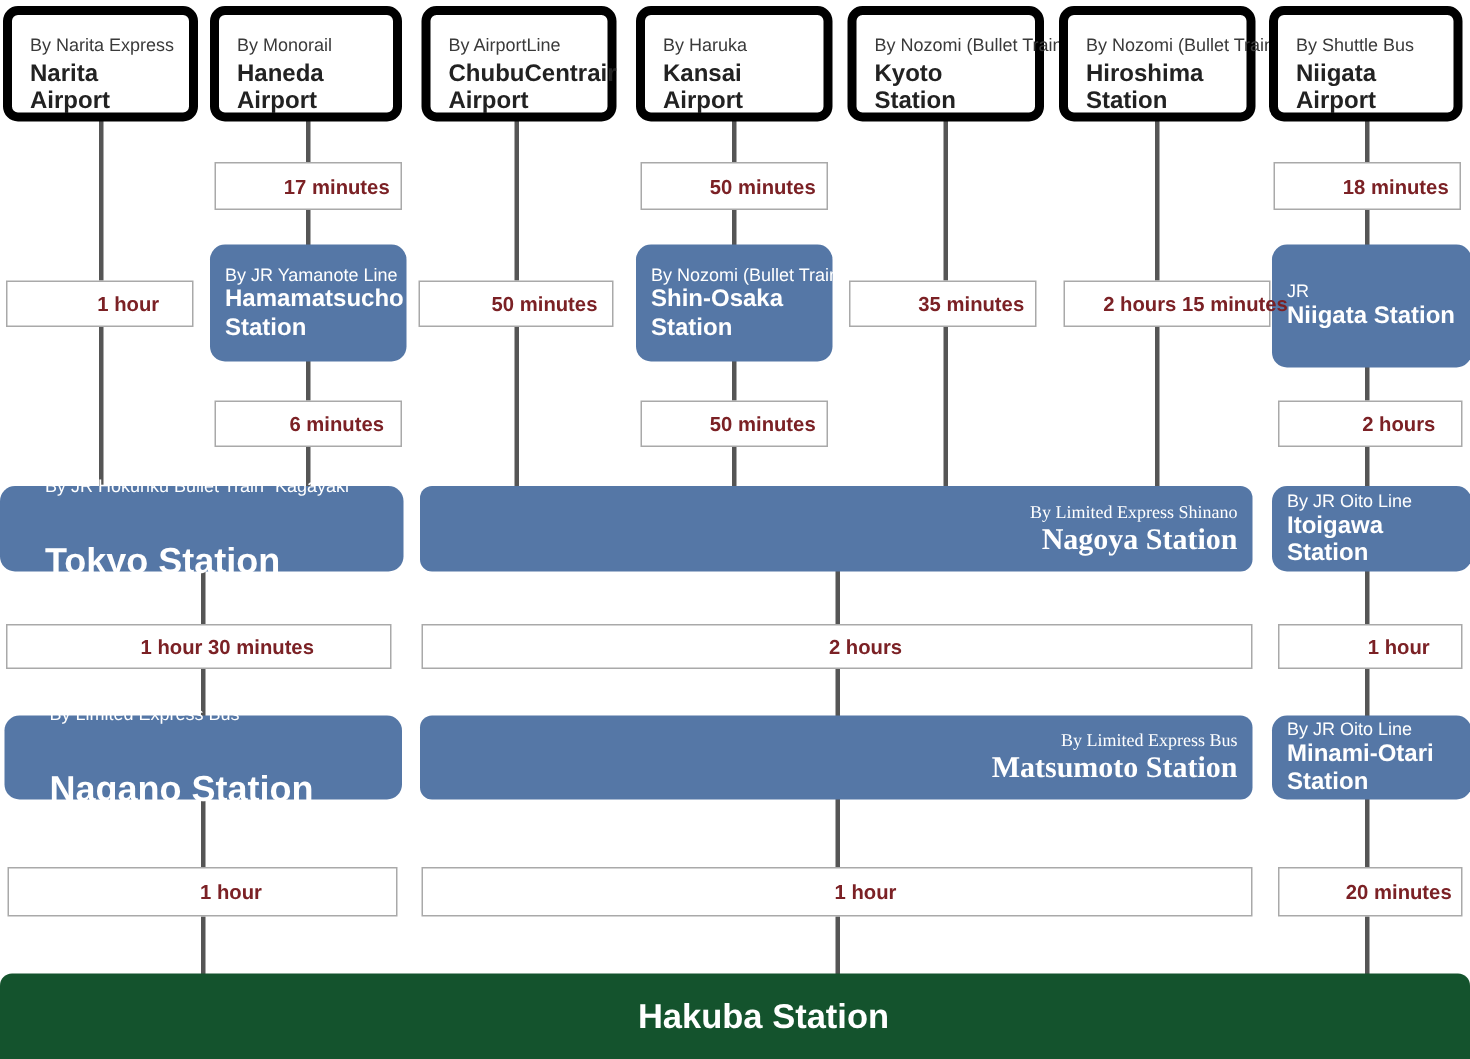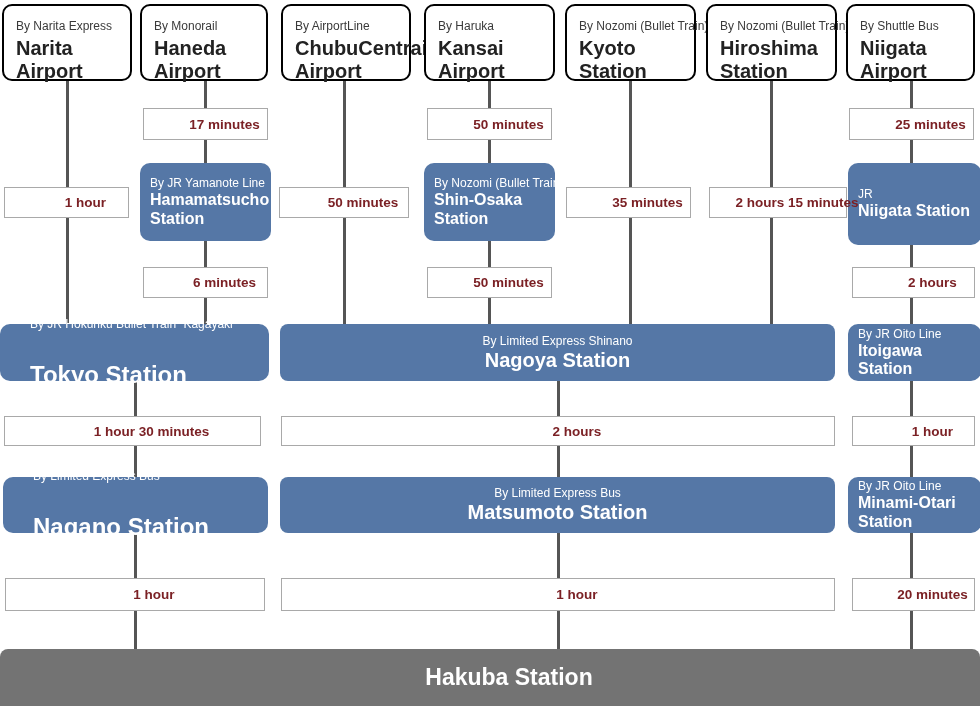--- a/index.html
+++ b/index.html
@@ -4,46 +4,46 @@
 <style>
   html,body{margin:0;padding:0;background:#fff;}
   #stage{
     position:relative;width:980px;height:706px;background:#ffffff;
     font-family:"Liberation Sans", sans-serif;overflow:hidden;
   }
   .vline{position:absolute;width:3px;background:#555555;z-index:0;}
   .box{position:absolute;z-index:1;box-sizing:border-box;padding-left:38px;}
   
   .origin{
-    background:#ffffff;border:2px solid #000000;border-radius:10px;
+    background:#ffffff;border:6px solid #000000;border-radius:10px;
     height:77px;padding:13px 22px 0 12px;
   }
   .origin .via{font-size:12px;color:#3a3a3a;white-space:nowrap;line-height:1.3;}
-  .origin .name{font-size:20px;font-weight:bold;color:#222222;line-height:1.15;margin-top:2px;}
+  .origin .name{font-size:16px;font-weight:bold;color:#222222;line-height:1.15;margin-top:2px;}
   
   .time{
     background:#ffffff;border:1px solid #a9a9a9;
     display:flex;align-items:center;justify-content:center;
   }
   .time .t{font-size:13.5px;font-weight:bold;color:#7b2125;white-space:nowrap;}
   
   .station{
     background:#5577a6;border-radius:10px;color:#ffffff;
     display:flex;flex-direction:column;justify-content:center;
     padding:0 10px;
   }
   .station .via{font-size:12px;line-height:1.25;white-space:nowrap;}
   .station .name{font-size:16px;font-weight:bold;line-height:1.15;}
-  .station.wide{border-radius:8px;align-items:center;text-align:center;}
+  .station.wide{border-radius:8px;align-items:flex-end;text-align:center;font-family:Liberation Serif, serif;}
   .station.wide .name{font-size:20px;}
   .station.leftpad{padding-left:30px;}
   .station.leftpad .name{font-size:24px;margin-top:29px;}
   
   .hakuba{
-    background:#737373;border-radius:8px 8px 0 0;color:#ffffff;
+    background:#14532d;border-radius:8px 8px 0 0;color:#ffffff;
     display:flex;align-items:center;justify-content:center;
   }
   .hakuba .name{font-size:23px;font-weight:bold;}
 </style>
 </head>
 <body>
 
 <div id="stage">
 
   <div class="vline" style="left:66px;top:80px;height:246px"></div>
@@ -85,21 +85,21 @@
     <div class="name">Niigata Airport</div>
   </div>
 
   <div class="box time" style="left:143px;top:108px;width:125px;height:32px">
     <span class="t">17 minutes</span>
   </div>
   <div class="box time" style="left:427px;top:108px;width:125px;height:32px">
     <span class="t">50 minutes</span>
   </div>
   <div class="box time" style="left:849px;top:108px;width:125px;height:32px">
-    <span class="t">25 minutes</span>
+    <span class="t">18 minutes</span>
   </div>
 
   <div class="box station" style="left:140px;top:163px;width:131px;height:78px">
     <div class="via">By JR Yamanote Line</div>
     <div class="name">Hamamatsucho Station</div>
   </div>
   <div class="box station" style="left:424px;top:163px;width:131px;height:78px">
     <div class="via">By Nozomi (Bullet Train)</div>
     <div class="name">Shin-Osaka Station</div>
   </div>

